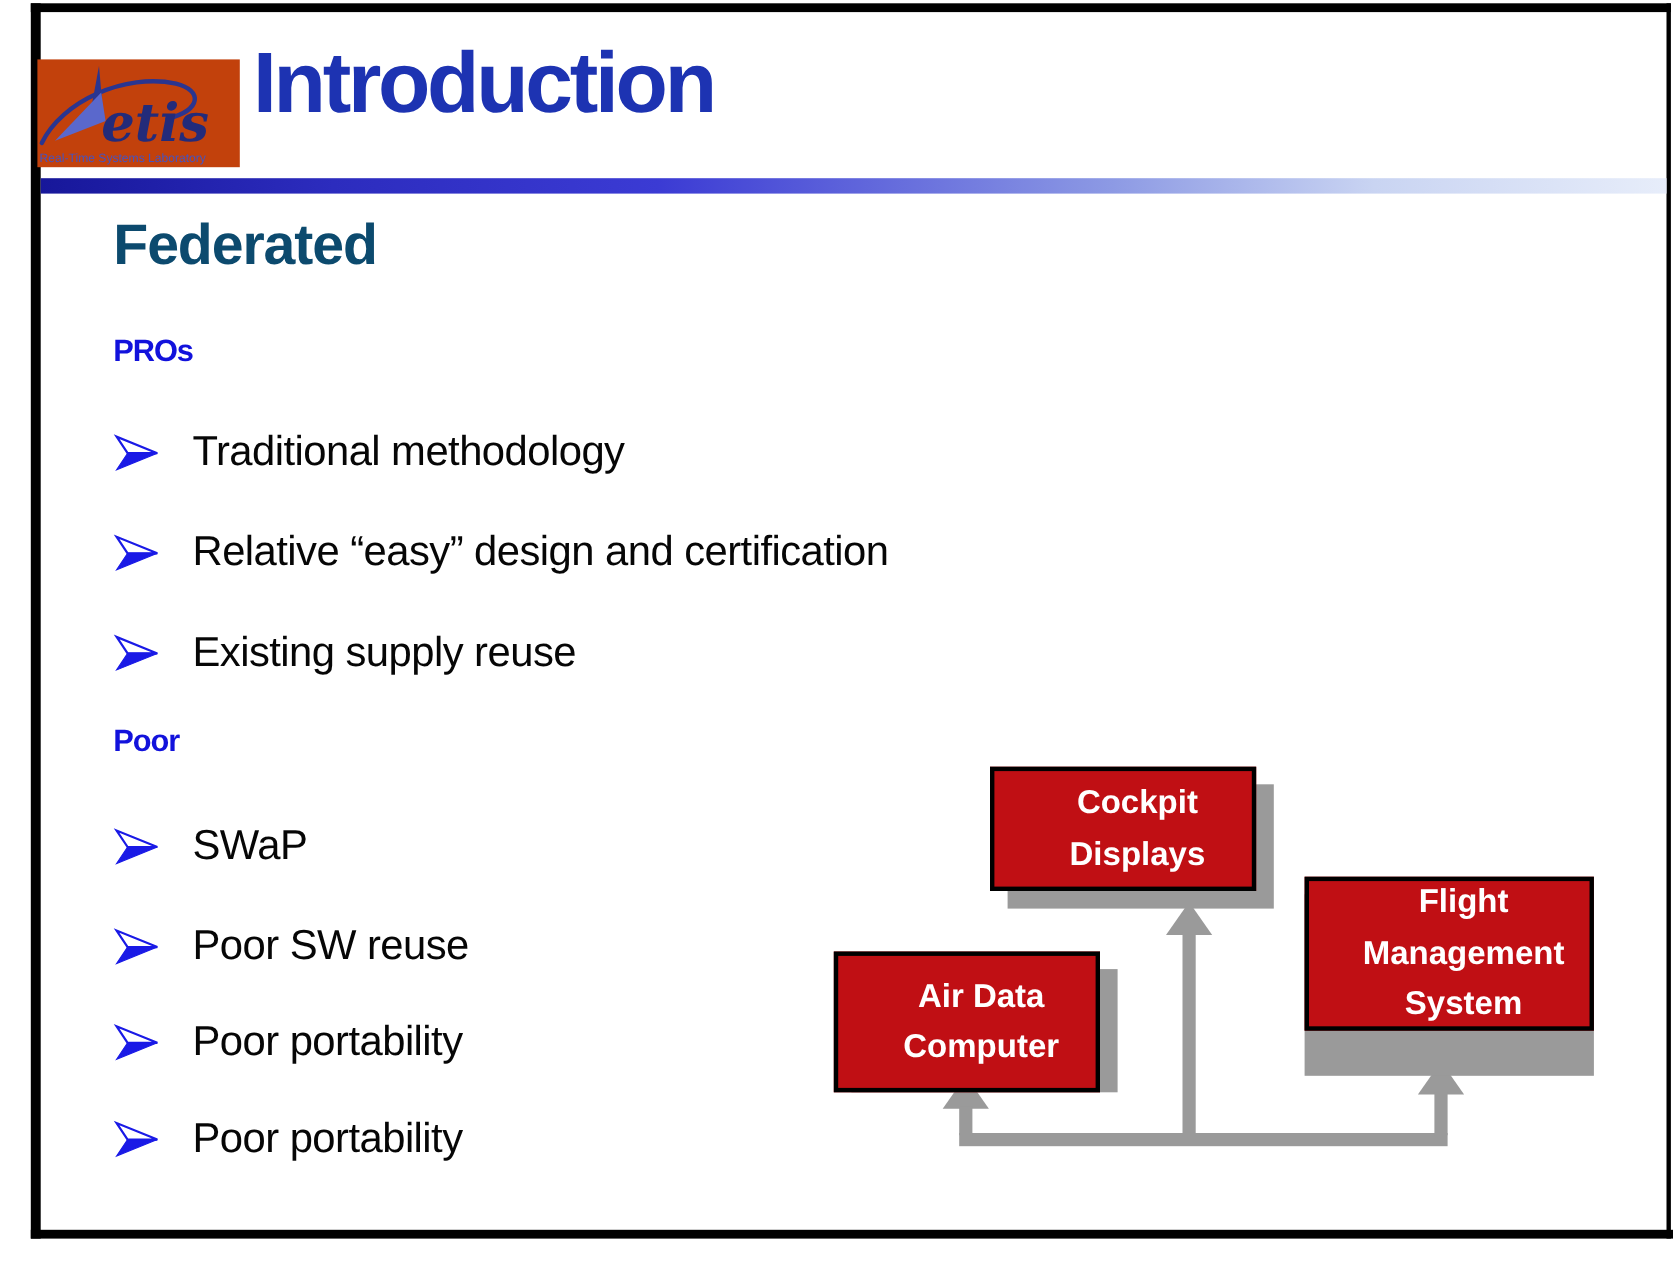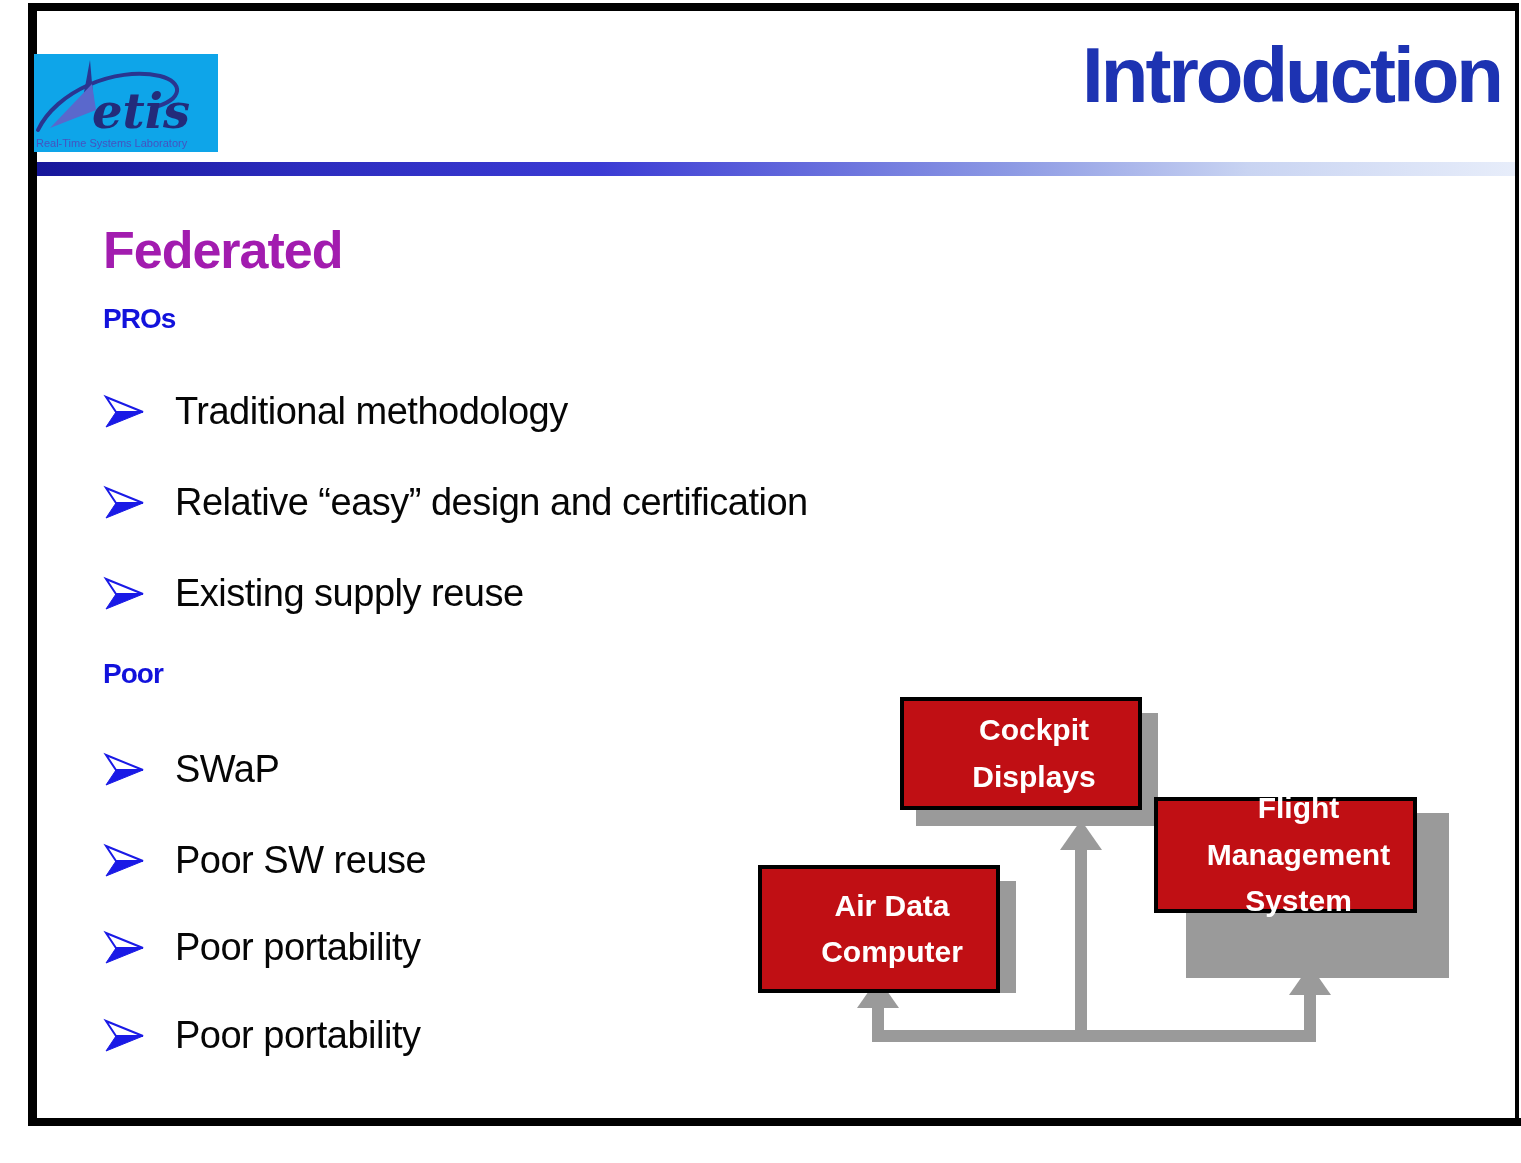--- a/index.html
+++ b/index.html
@@ -6,35 +6,35 @@
   body{
     width:1521px;height:1163px;position:relative;background:#ffffff;
     font-family:"Liberation Sans", sans-serif;overflow:hidden;
   }
 
   
   .frame-line{position:absolute;background:#000000;}
 
   
   .slide-title{
-    position:absolute;left:230px;right:20px;top:30px;text-align:right;
+    position:absolute;left:230px;right:20px;top:30px;text-align:left;
     font-size:78px;font-weight:800;color:#1d33b2;letter-spacing:-3px;
   }
   .gradient-bar{
     position:absolute;left:37px;top:162px;width:1478px;height:14px;
     background:linear-gradient(90deg,#17179a 0%,#2c2cbe 18%,#3b3bd4 38%,#8d9ae4 66%,#c9d4f2 82%,#e7edfa 100%);
   }
 
   
-  .logo{position:absolute;left:34px;top:54px;width:184px;height:98px;background:#0ea5e9;}
+  .logo{position:absolute;left:34px;top:54px;width:184px;height:98px;background:#c2410c;}
 
   
   .heading-red{
     position:absolute;left:103px;top:193px;
-    font-size:52px;font-weight:800;color:#a21caf;letter-spacing:-1px;margin-top:27px;
+    font-size:52px;font-weight:800;color:#0c4a6e;letter-spacing:-1px;
   }
   .sub-label{
     position:absolute;left:103px;
     font-size:28px;font-weight:800;color:#1212dc;letter-spacing:-1px;
   }
   .bullet-row{position:absolute;left:103px;height:48px;}
   .bullet-row .arrow{position:absolute;left:0;top:4px;width:42px;height:36px;}
   .bullet-row .bullet-text{
     position:absolute;left:72px;top:0;white-space:nowrap;
     font-size:38px;color:#060606;letter-spacing:-0.5px;
@@ -164,16 +164,16 @@
 
   <div class="shadow" style="left:176px;top:23px;width:242px;height:113px;"></div>
   <div class="node" style="left:160px;top:7px;width:242px;height:113px;">Cockpit
 Displays</div>
 
   <div class="shadow" style="left:34px;top:191px;width:242px;height:112px;"></div>
   <div class="node" style="left:18px;top:175px;width:242px;height:128px;">Air Data
 Computer</div>
 
   <div class="shadow" style="left:446px;top:123px;width:263px;height:165px;"></div>
-  <div class="node" style="left:414px;top:107px;width:263px;height:116px;">Flight
+  <div class="node" style="left:446px;top:107px;width:263px;height:140px;">Flight
 Management
 System</div>
 </div>
 
 </body></html>

